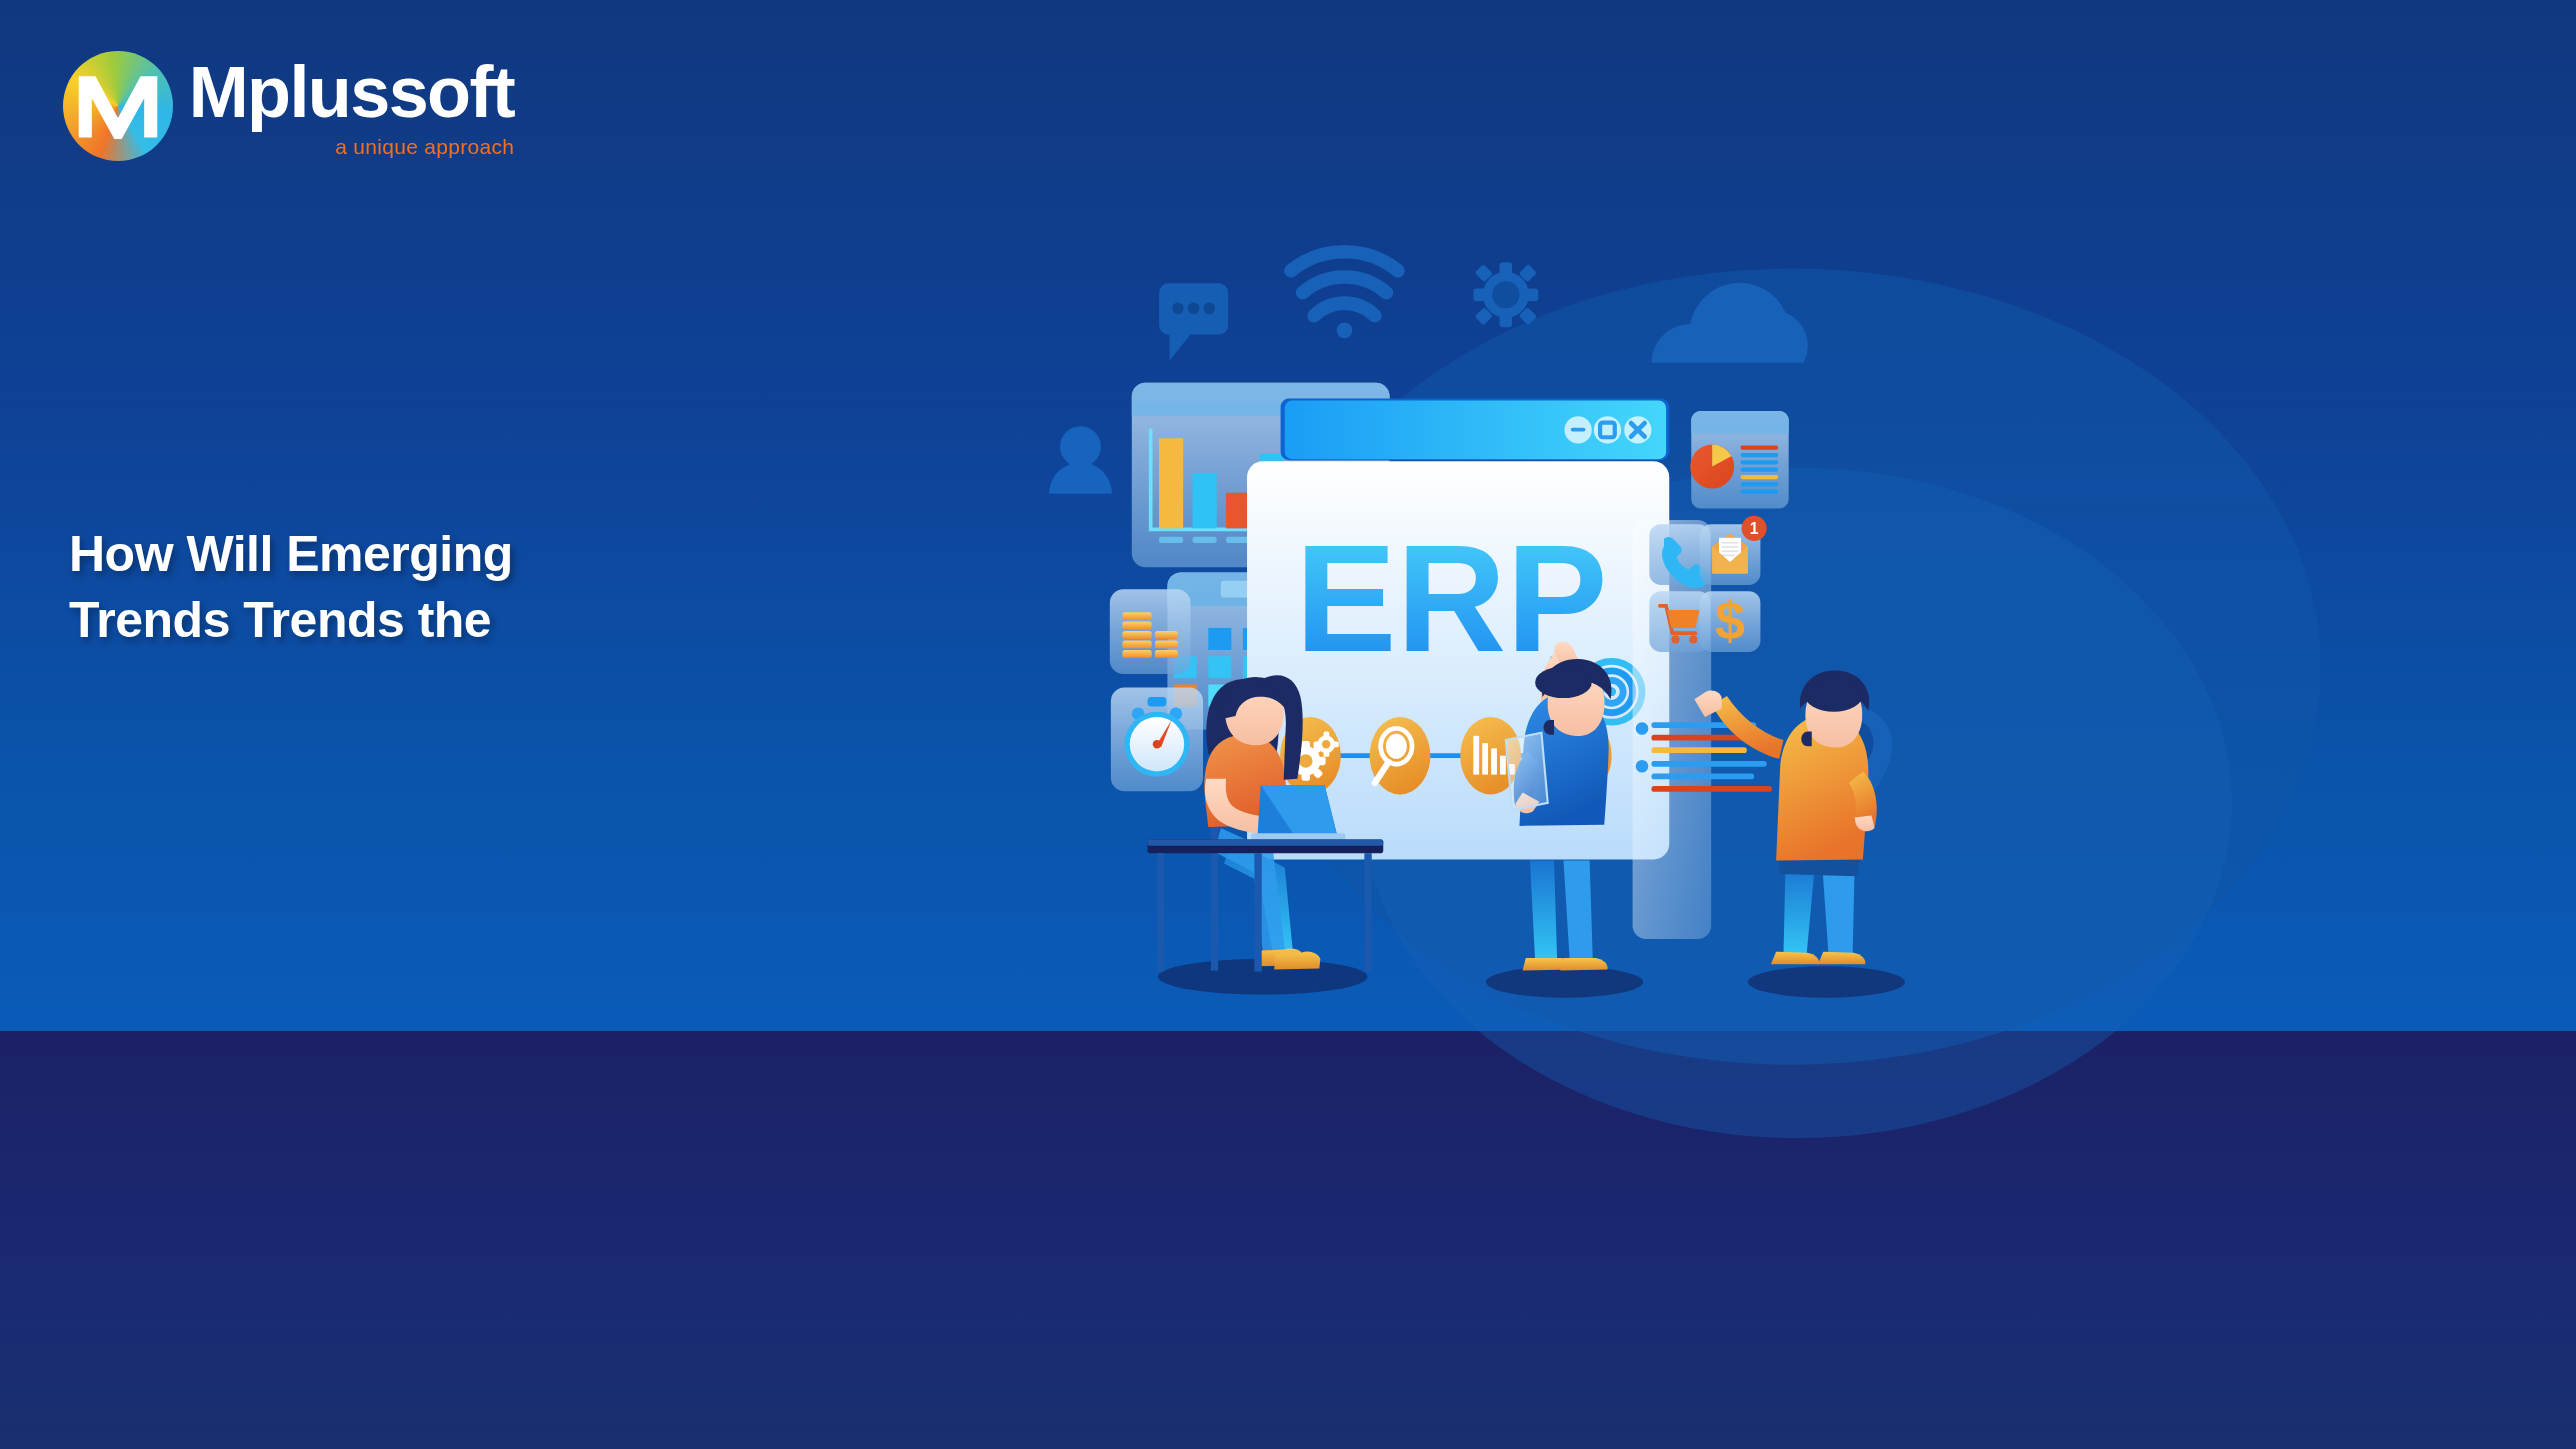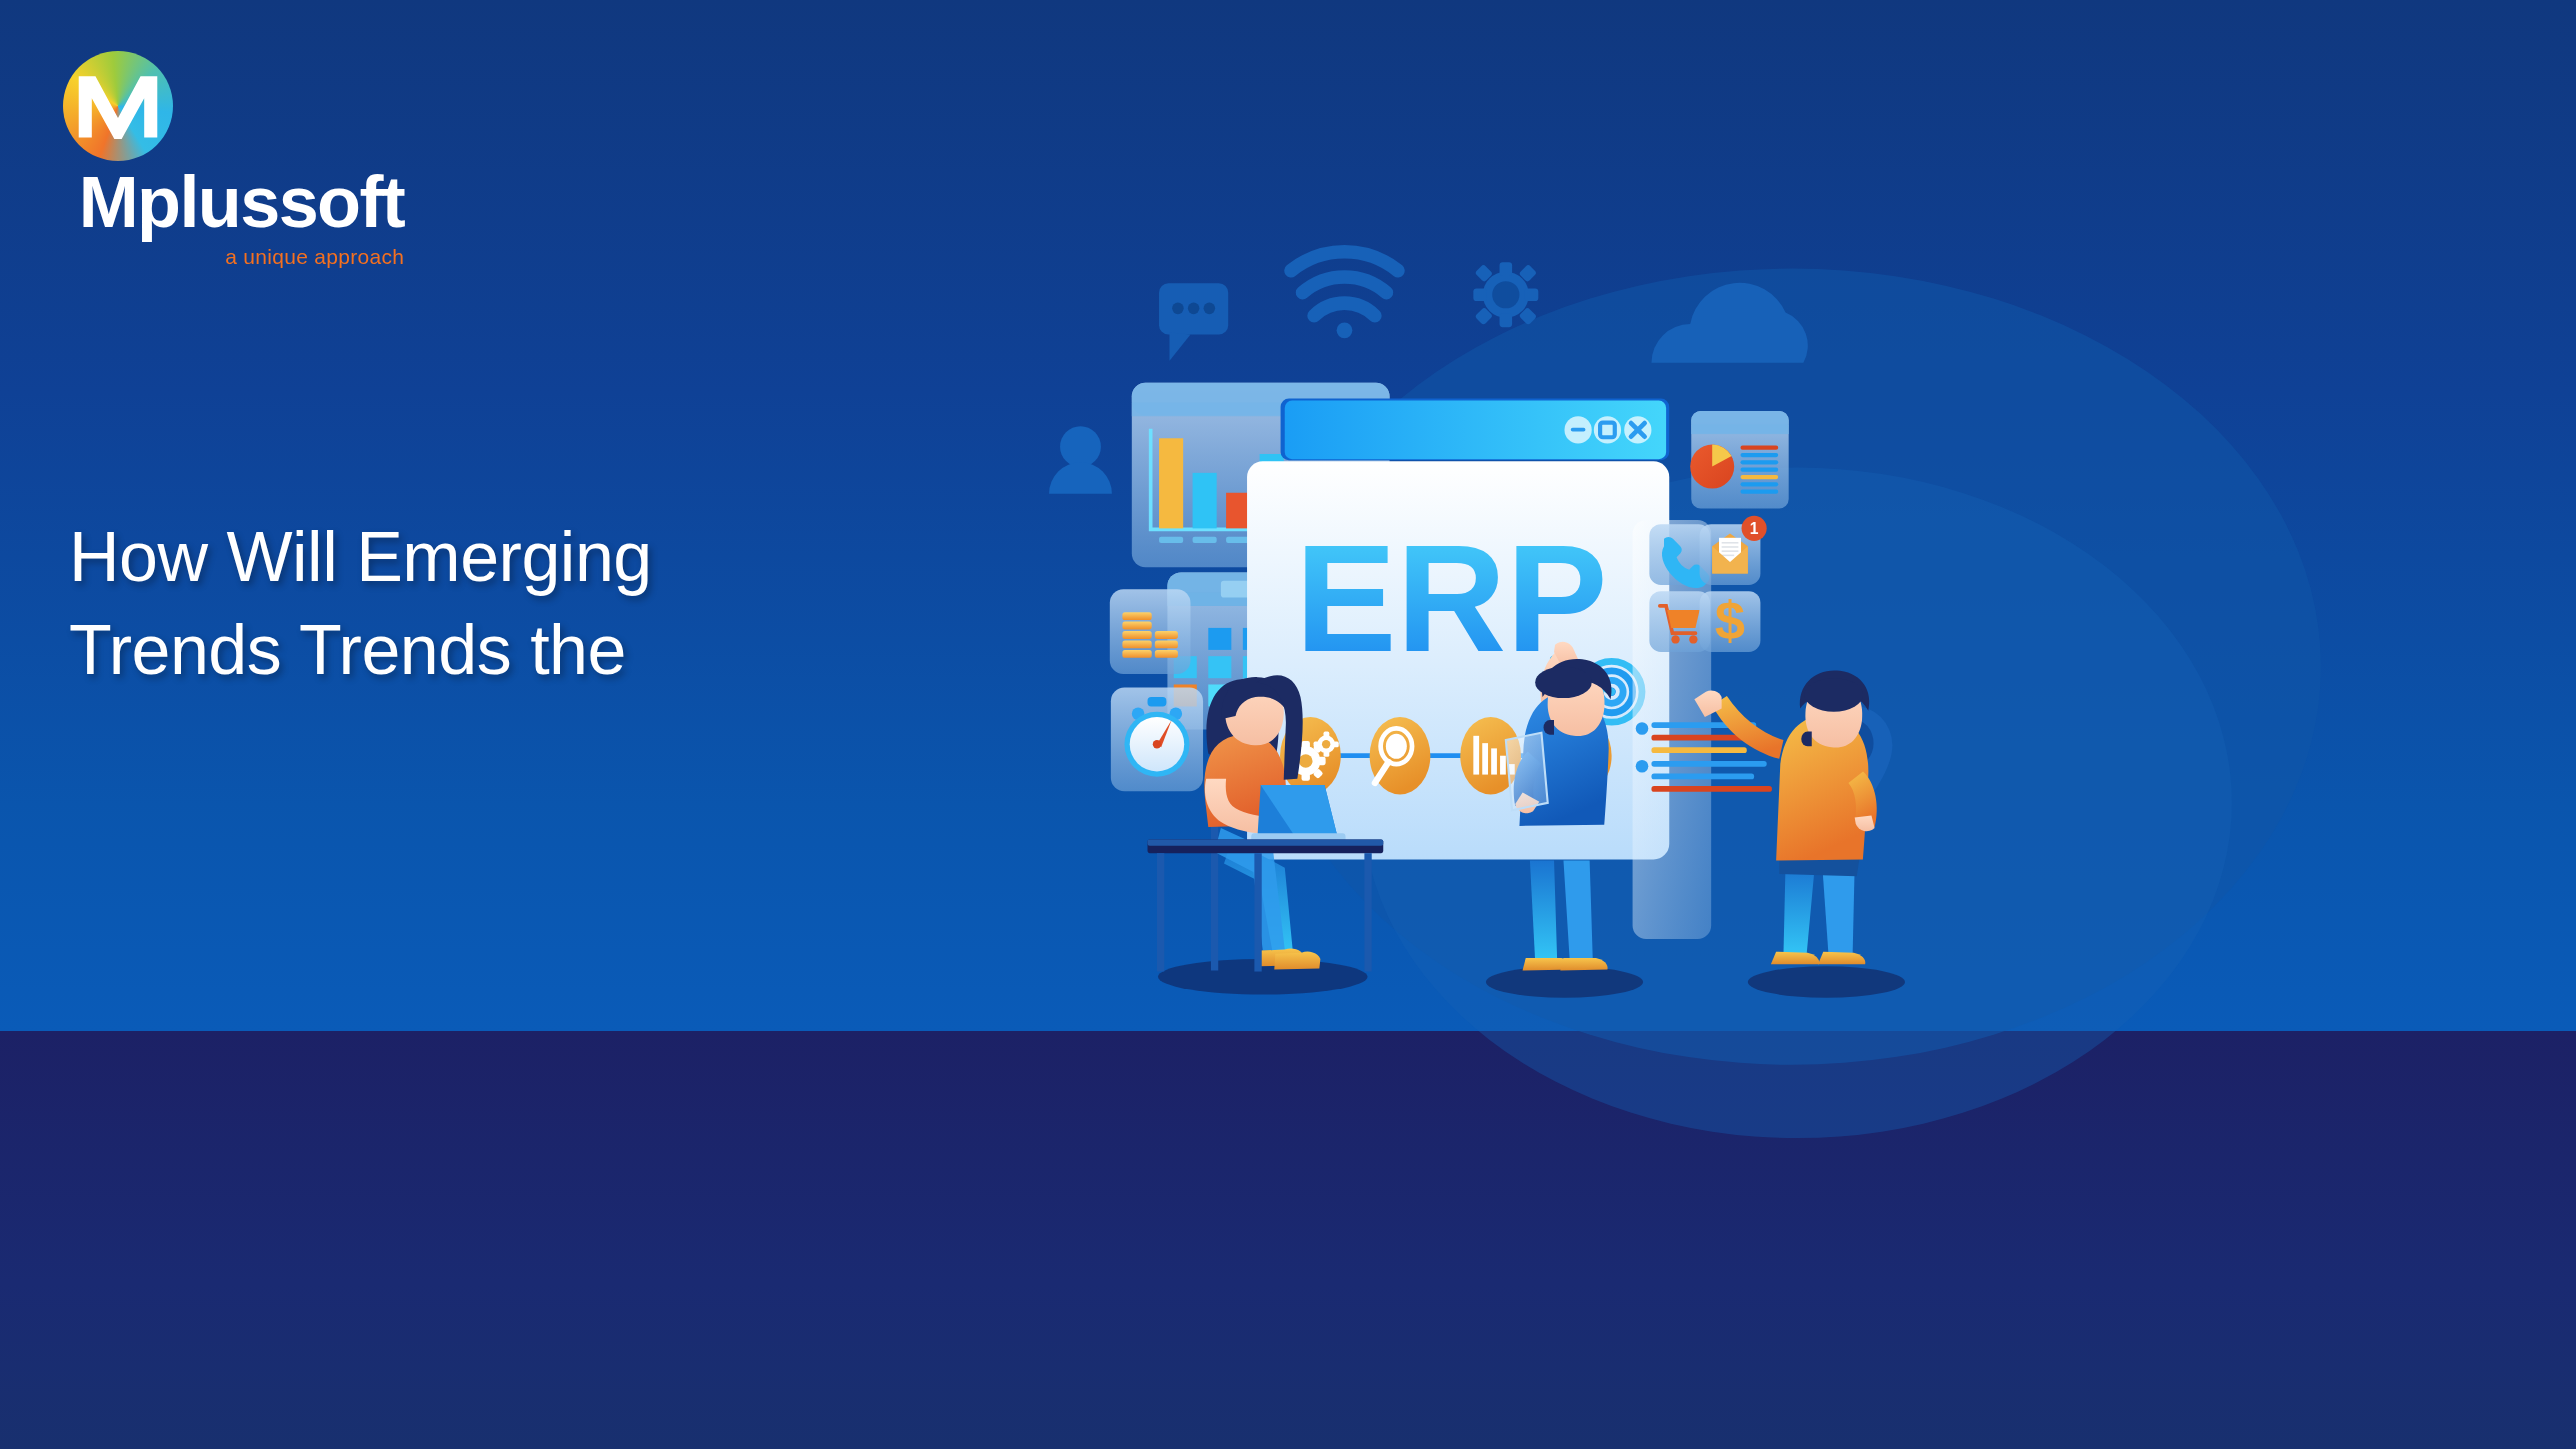--- a/index.html
+++ b/index.html
@@ -10,32 +10,32 @@
   }
   .banner{position:relative;width:2576px;height:1450px;overflow:hidden;}
 
   
   .bg-top{position:absolute;left:0;top:0;width:2576px;height:1031px;
     background:linear-gradient(180deg,#10387f 0%,#0f4196 38%,#0a55ad 78%,#0a5bb8 100%);}
   .bg-bottom{position:absolute;left:0;top:1031px;width:2576px;height:419px;
     background:linear-gradient(180deg,#1c2166 0%,#1a2a72 60%,#18306f 100%);}
 
   
-  .logo{position:absolute;left:63px;top:51px;display:flex;align-items:flex-start;flex-direction:column;}
+  .logo{position:absolute;left:63px;top:51px;display:flex;align-items:flex-start;}
   .logo-mark{position:relative;width:110px;height:110px;border-radius:50%;
     background:conic-gradient(from 200deg,#f0742a,#f4a52a,#f7d12b,#9ecb3c,#4fc0b0,#2fb6e8,#34bde6,#f0742a);
     overflow:hidden;flex:none;}
   .logo-mark .mglyph{position:absolute;left:0;top:0;width:110px;height:110px;}
   .logo-text{margin-left:15.7px;padding-top:8.4px;}
   .logo-word{font-size:72px;font-weight:700;color:#ffffff;line-height:0.92;letter-spacing:-1.6px;}
   .logo-tag{font-size:21px;color:#f4701f;text-align:right;margin-top:9px;letter-spacing:0.3px;}
 
   
-  .headline{position:absolute;left:69px;top:464px;width:1027px;
-    font-size:70px;font-weight:400;color:#ffffff;line-height:1.33;
+  .headline{position:absolute;left:69px;top:487px;width:1027px;
+    font-size:50px;font-weight:700;color:#ffffff;line-height:1.33;
     letter-spacing:-0.5px;text-shadow:3.1px 4.2px 7.3px rgba(0,0,0,.30);}
   .headline span{display:block;}
 
   
   .stage{position:absolute;left:1048px;top:216px;width:1528px;height:1048px;}
   .stage svg{display:block;width:1528px;height:1048px;}
 </style>
 </head>
 <body>
 

